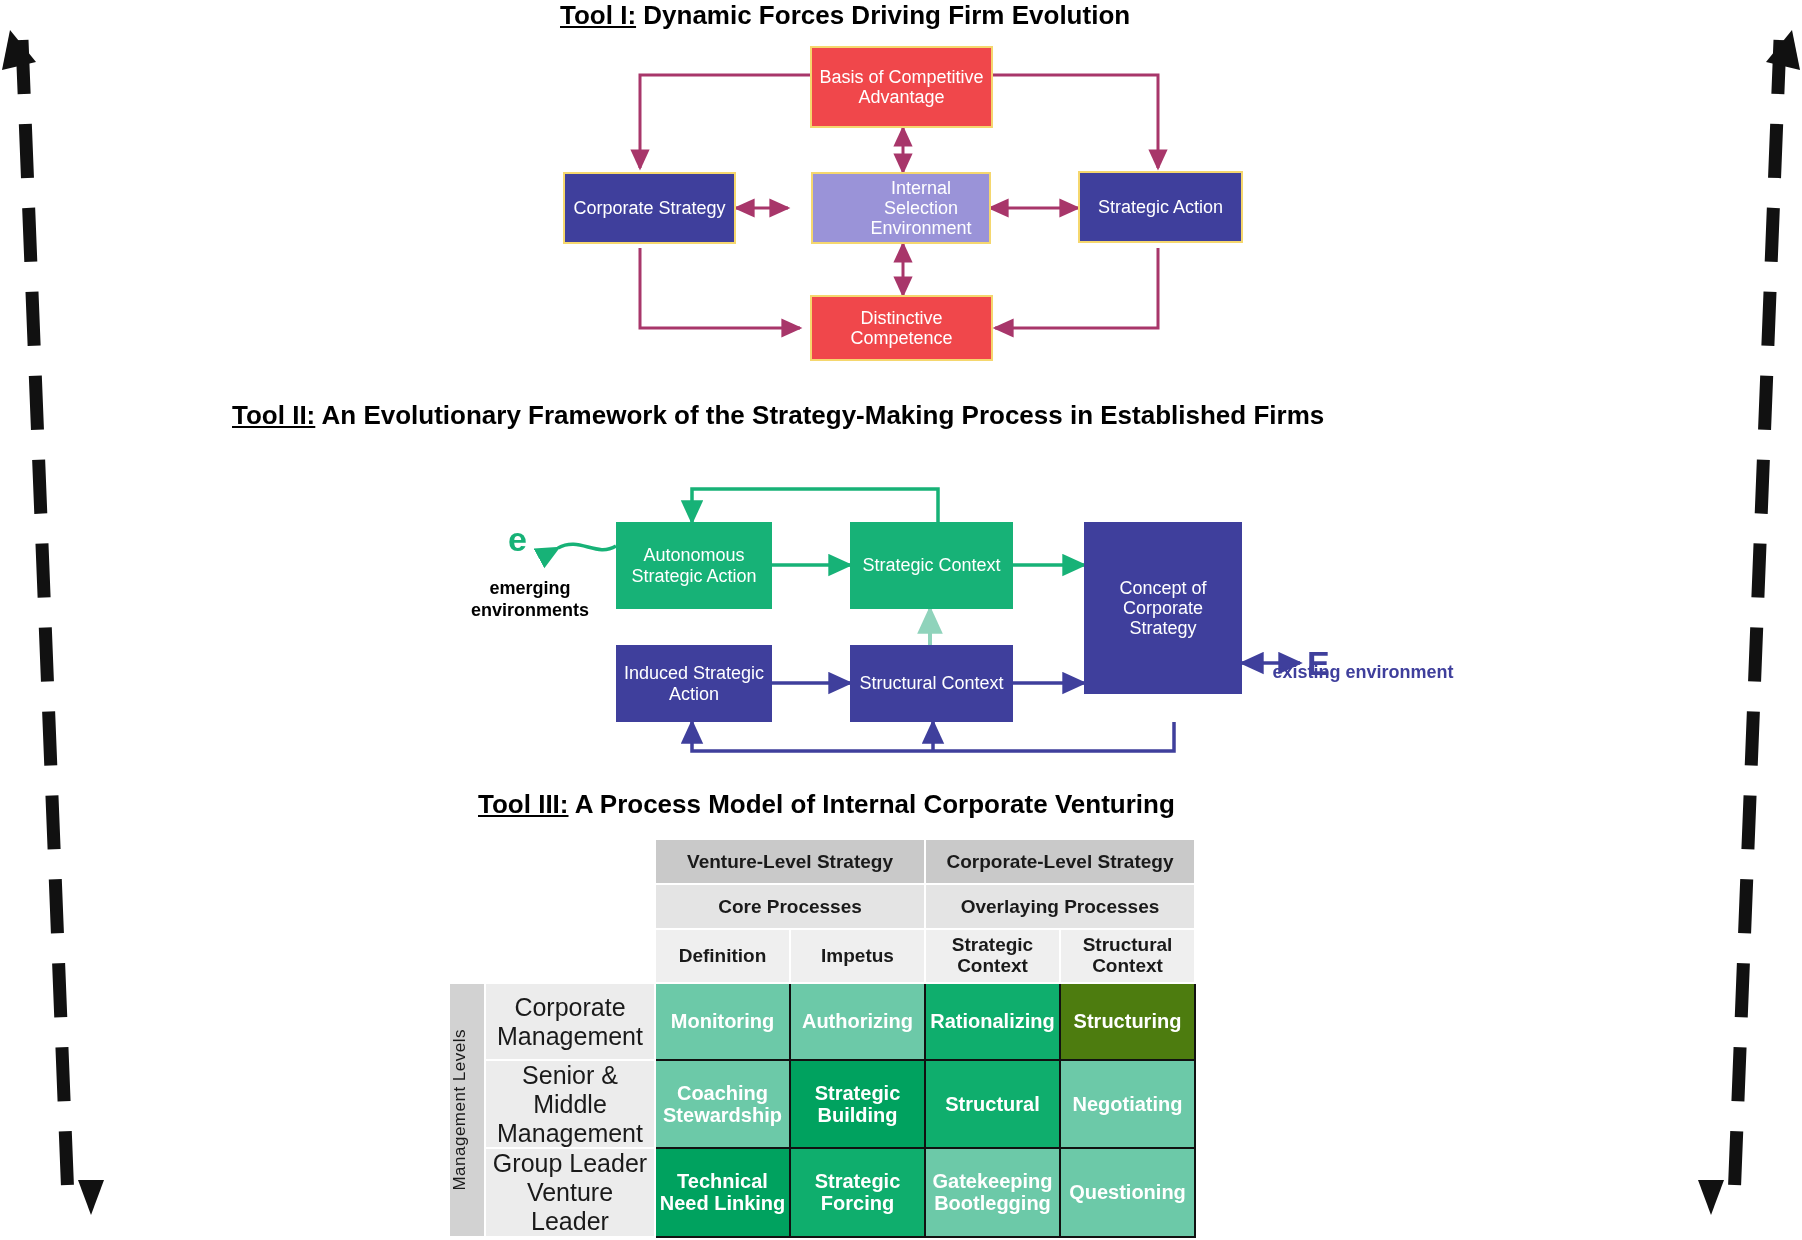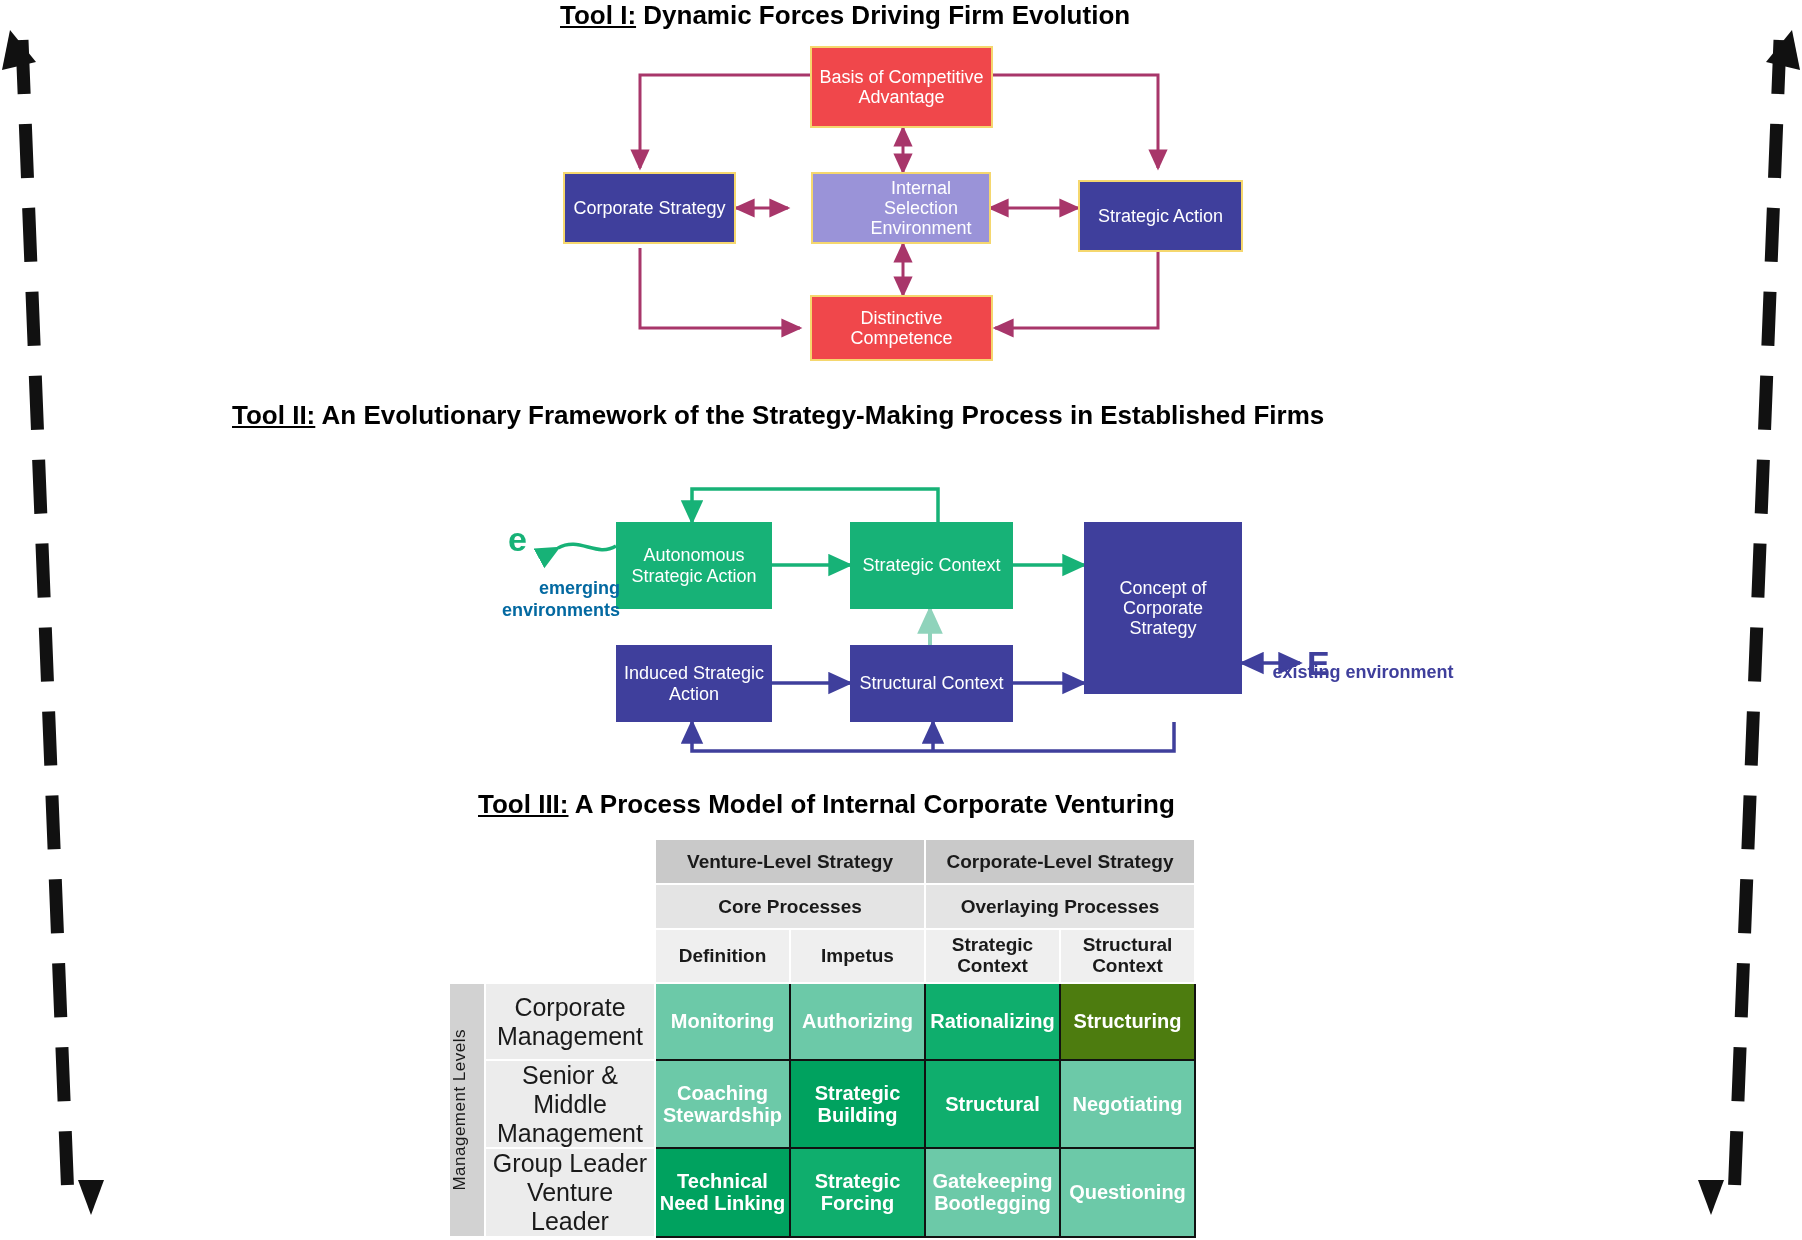--- a/index.html
+++ b/index.html
@@ -83,22 +83,22 @@
   .e-small {
     position: absolute;
     font-size: 34px;
     font-weight: bold;
     color: #17b277;
   }
   .e-small-label {
     position: absolute;
     font-size: 18px;
     font-weight: bold;
-    color: #0369a1;
-    text-align: right;
+    color: #000000;
+    text-align: center;
     line-height: 1.2;
   }
   .e-big {
     position: absolute;
     font-size: 34px;
     font-weight: bold;
     color: #3f3f9c;
   }
   .e-big-label {
     position: absolute;
@@ -273,21 +273,21 @@
 
   <div class="box red" style="left:810px; top:46px; width:183px; height:82px;">
     <span>Basis of Competitive Advantage</span>
   </div>
   <div class="box navy" style="left:563px; top:172px; width:173px; height:72px;">
     <span>Corporate Strategy</span>
   </div>
   <div class="box lilac" style="left:811px; top:172px; width:180px; height:72px;padding-left:44px;">
     <span>Internal Selection Environment</span>
   </div>
-  <div class="box navy" style="left:1078px; top:180px; width:165px; height:72px;">
+  <div class="box navy" style="left:1078px; top:171px; width:165px; height:72px;">
     <span>Strategic Action</span>
   </div>
   <div class="box red" style="left:810px; top:295px; width:183px; height:66px;">
     <span>Distinctive Competence</span>
   </div>
 
   <div class="tool-title" id="title2">
     <span class="lead">Tool II:</span><span> An Evolutionary Framework of the Strategy-Making Process in Established Firms</span>
   </div>
 

